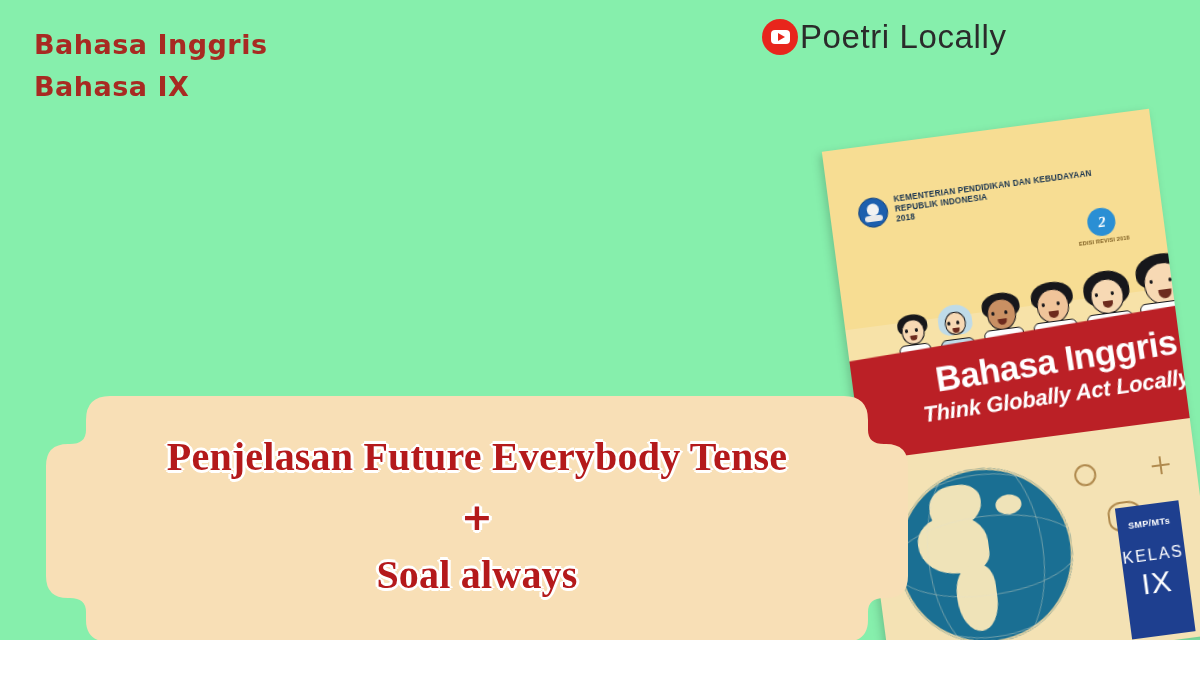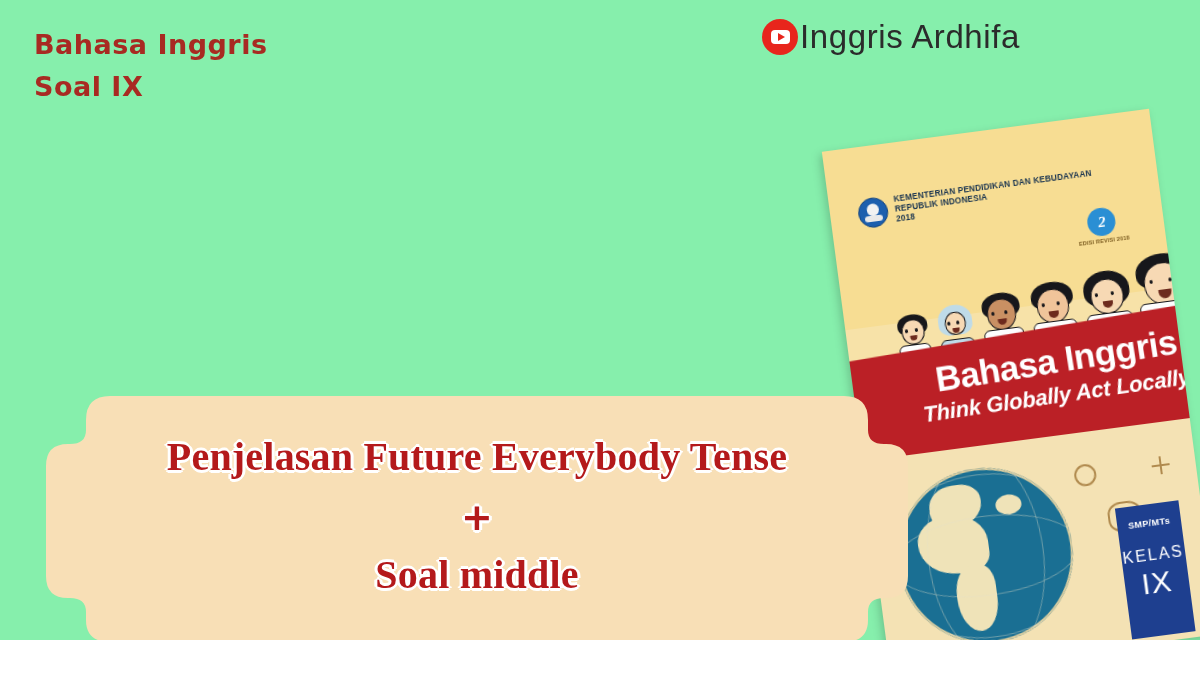--- a/index.html
+++ b/index.html
@@ -181,30 +181,30 @@
   .pplus  { font-size:38px; line-height:42px; margin-top:16px; font-family:"DejaVu Sans", sans-serif; }
   .psub   { font-size:40px; line-height:46px; margin-top:14px; }
 </style>
 </head>
 <body>
 
 <div class="stage">
 
   <div class="course-label">
     <div>Bahasa Inggris</div>
-    <div>Soal IX</div>
+    <div>Bahasa IX</div>
   </div>
 
   <div class="brand">
     <span class="brand-mark">
       <span class="yt">
           <i></i>
         </span>
     </span>
-    <span class="brand-name">Inggris Ardhifa</span>
+    <span class="brand-name">Poetri Locally</span>
   </div>
 
 
   <div class="book-wrap">
     <div class="book">
 
       <div class="book-top">
         <div class="kemdik">
           <span class="kemdik-logo"></span>
           <span class="kemdik-txt">
@@ -312,17 +312,17 @@
       <path d="M 40,30 Q 40,6 64,6 L 798,6 Q 822,6 822,30 L 822,40
                Q 822,54 838,54 L 840,54 Q 862,54 862,76 L 862,186
                Q 862,208 840,208 L 838,208 Q 822,208 822,222 L 822,230
                Q 822,252 798,252 L 64,252 Q 40,252 40,230 L 40,222
                Q 40,208 24,208 L 22,208 Q 0,208 0,186 L 0,76
                Q 0,54 22,54 L 24,54 Q 40,54 40,40 Z" fill="#F8DFB6"></path>
     </svg>
     <div class="panel-text">
       <div class="ptitle">Penjelasan Future Everybody Tense</div>
       <div class="pplus">+</div>
-      <div class="psub">Soal middle</div>
+      <div class="psub">Soal always</div>
     </div>
   </div>
 
 </div>
 
 </body></html>

